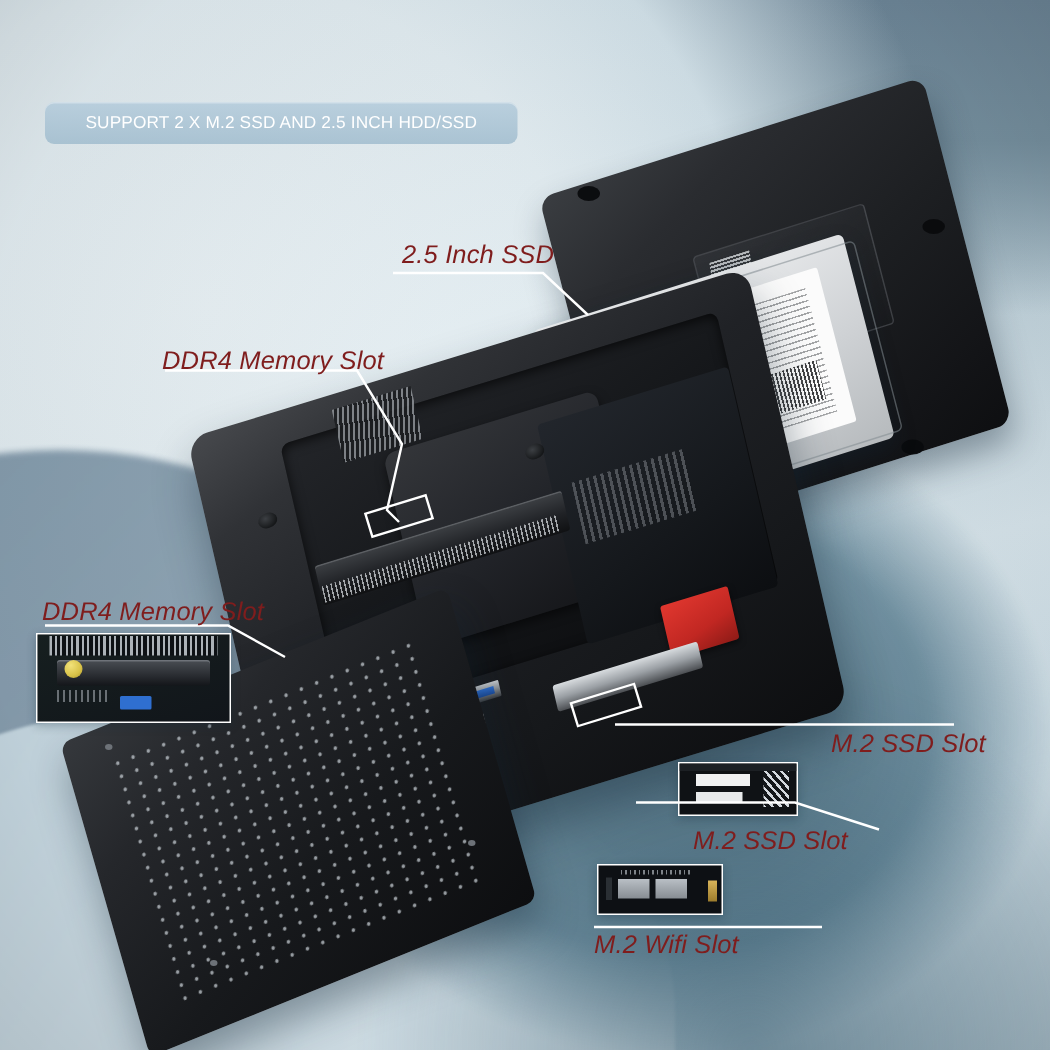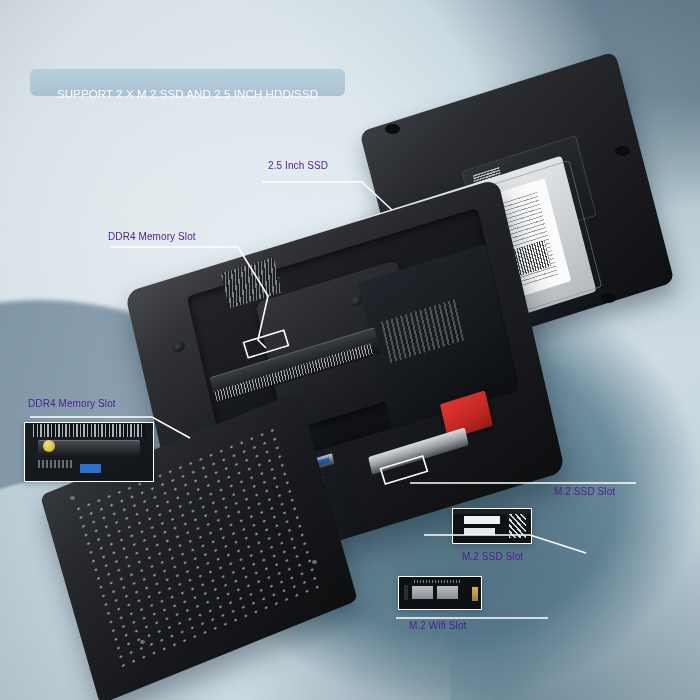--- a/index.html
+++ b/index.html
@@ -24,21 +24,21 @@
   .bg-top-dark{position:absolute;left:0;top:0;width:700px;height:210px;
     background:linear-gradient(180deg,#6d8698 0%,#76909f 45%,rgba(140,166,180,0) 100%);}
   .bg-vign{position:absolute;inset:0;background:radial-gradient(ellipse at 50% 45%, rgba(255,255,255,.10) 0%, rgba(0,0,0,.05) 75%, rgba(0,0,0,.13) 100%);}
 
   
   .title{position:absolute;left:28px;top:22px;font-size:31px;font-weight:bold;color:#ffffff;letter-spacing:.4px;
     text-shadow:0 1px 3px rgba(40,60,75,.45);}
   .subtitle-pill{position:absolute;left:30px;top:68px;width:315px;height:28px;border-radius:6px;
     background:linear-gradient(180deg,rgba(176,201,218,.78) 0%,rgba(150,181,201,.72) 100%);
     box-shadow:inset 0 1px 0 rgba(255,255,255,.35);}
-  .subtitle-txt{position:absolute;left:0;top:12px;width:315px;height:28px;line-height:28px;text-align:center;
+  .subtitle-txt{position:absolute;left:0;top:0;width:315px;height:28px;line-height:28px;text-align:center;
     font-size:11.5px;color:#ffffff;letter-spacing:.1px;}
 
   
   .piece{position:absolute;}
 
   
   .cover{left:383px;top:88px;width:268px;height:238px;}
   .cover .plate{position:absolute;inset:0;border-radius:10px;
     background:linear-gradient(150deg,#3a3d41 0%,#2a2c30 22%,#1d1f22 55%,#131417 85%,#0e0f11 100%);
     transform:rotate(-17.5deg) skewX(-3deg);box-shadow:0 12px 22px rgba(20,40,55,.38);}
@@ -135,21 +135,21 @@
 
   .inset-wifi{left:398px;top:576px;width:82px;height:32px;background:#0d1014;}
   .inset-wifi .shield1{position:absolute;left:16%;top:28%;width:26%;height:42%;background:linear-gradient(180deg,#b9bfc5,#878d93);}
   .inset-wifi .shield2{position:absolute;left:46%;top:28%;width:26%;height:42%;background:linear-gradient(180deg,#b9bfc5,#878d93);}
   .inset-wifi .gold{position:absolute;right:4%;top:30%;width:7%;height:44%;background:linear-gradient(180deg,#d8b45a,#9c7c2c);}
   .inset-wifi .txt{position:absolute;left:18%;top:10%;width:56%;height:10%;
     background:repeating-linear-gradient(90deg,#9aa0a6 0px,#9aa0a6 1px,rgba(0,0,0,0) 1px,rgba(0,0,0,0) 3px);opacity:.8;}
   .inset-wifi .notch{position:absolute;left:6%;top:26%;width:5%;height:46%;background:#2a2f34;}
 
   
-  .callout-label{position:absolute;font-size:10px;color:#4c1d95;white-space:nowrap;letter-spacing:.1px;}
+  .callout-label{position:absolute;font-size:17px;color:#7f1d1d;white-space:nowrap;letter-spacing:.1px;font-style:italic;}
   .leadsvg{position:absolute;overflow:visible;}
   .leadsvg path,.leadsvg rect{stroke:#ffffff;fill:none;stroke-width:1.6;}
 </style>
 </head>
 <body>
 
 <div id="stage">
 
   <div class="bg-base"></div>
   <div class="bg-top-dark"></div>
@@ -255,15 +255,15 @@
     <path d="M424,535 L530,535 L586,553"></path>
 
     <path d="M396,618 L480,618 L548,618"></path>
   </svg>
 
   <div class="callout-label" style="left:268px;top:160px;">2.5 Inch SSD</div>
   <div class="callout-label" style="left:108px;top:231px;">DDR4 Memory Slot</div>
   <div class="callout-label" style="left:28px;top:398px;">DDR4 Memory Slot</div>
   <div class="callout-label" style="left:554px;top:486px;">M.2 SSD Slot</div>
   <div class="callout-label" style="left:462px;top:551px;">M.2 SSD Slot</div>
-  <div class="callout-label" style="left:409px;top:620px;">M.2 Wifi Slot</div>
+  <div class="callout-label" style="left:396px;top:620px;">M.2 Wifi Slot</div>
 
 </div>
 
 </body></html>

